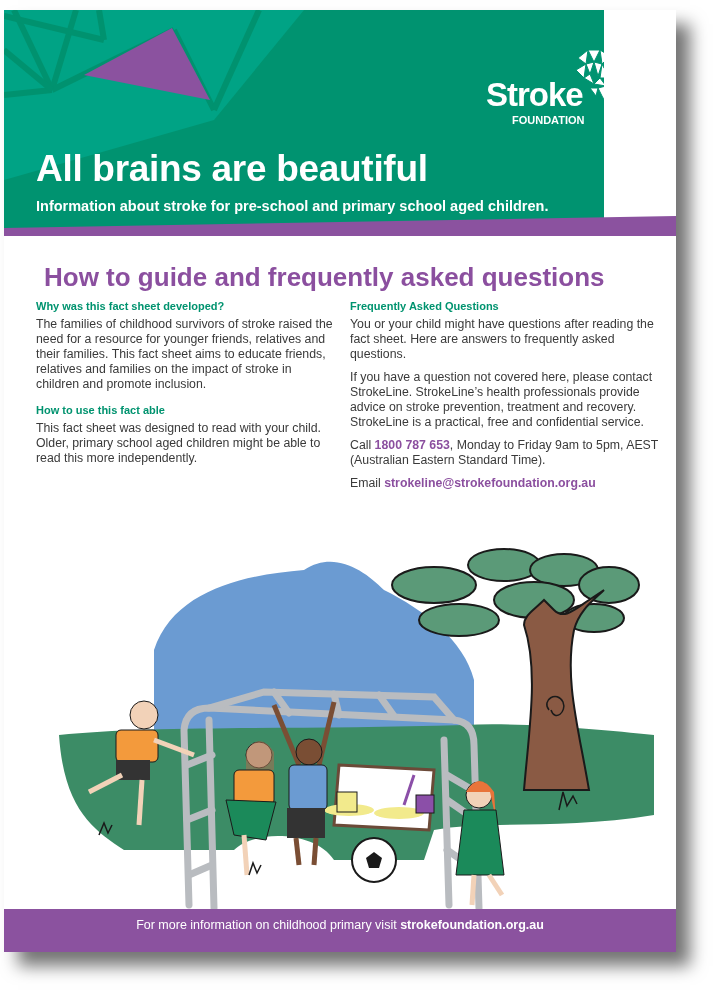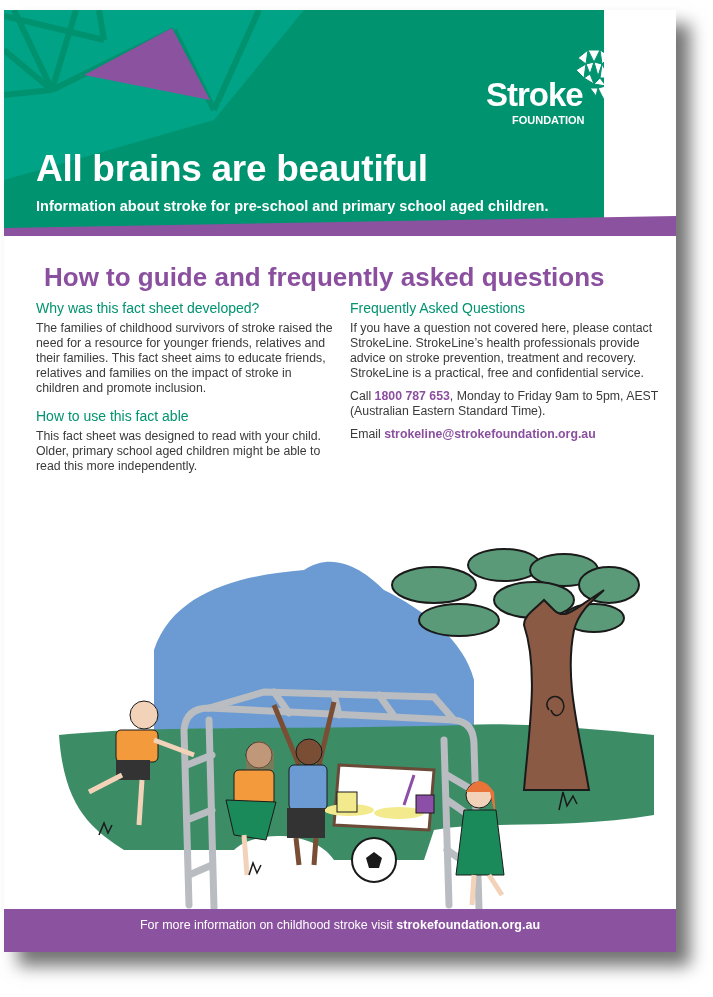--- a/index.html
+++ b/index.html
@@ -38,21 +38,21 @@
   }
   .band { position: absolute; left: 0; top: 204px; }
   .section-title {
     position: absolute; left: 32px; top: 244px; color: #8b4f9f; font-weight: bold;
     font-size: 26px; margin: 8px; white-space: nowrap; text-align: right;
   }
   .col { position: absolute; width: 300px; }
   .col-left { left: 32px; top: 290px; }
   .col-right { left: 346px; top: 290px; width: 310px; }
   .h3 {
-    color: #00936f; font-weight: normal; font-size: 14px; margin: 0 0 5px 0; white-space: nowrap;
+    color: #00936f; font-weight: bold; font-size: 11px; margin: 0 0 5px 0; white-space: nowrap;
   }
   .p {
     color: #3a3a3a; font-size: 12.3px; line-height: 15px; margin: 0 0 8px 0;
   }
   .accent { color: #8b4f9f; font-weight: bold; text-align: right; }
   .mt { margin-top: 12px; }
   .illustration { position: absolute; left: 0; top: 520px; }
   .footer {
     position: absolute; left: 0; top: 899px; width: 672px; height: 43px; background: #8b529f;
     color: #fff; font-size: 12.5px; text-align: center; line-height: 32px;
@@ -115,20 +115,21 @@
 
   <div class="col col-left">
     <h3 class="h3">Why was this fact sheet developed?</h3>
     <p class="p">The families of childhood survivors of stroke raised the need for a resource for younger friends, relatives and their families. This fact sheet aims to educate friends, relatives and families on the impact of stroke in children and promote inclusion.</p>
     <h3 class="h3 mt">How to use this fact able</h3>
     <p class="p">This fact sheet was designed to read with your child. Older, primary school aged children might be able to read this more independently.</p>
   </div>
 
   <div class="col col-right">
     <h3 class="h3">Frequently Asked Questions</h3>
+    <p class="p">You or your child might have questions after reading the fact sheet. Here are answers to frequently asked questions.</p>
     <p class="p">If you have a question not covered here, please contact StrokeLine. StrokeLine’s health professionals provide advice on stroke prevention, treatment and recovery. StrokeLine is a practical, free and confidential service.</p>
     <p class="p"><span>Call </span><span class="accent">1800 787 653</span><span>, Monday to Friday 9am to 5pm, AEST (Australian Eastern Standard Time).</span></p>
     <p class="p"><span>Email </span><span class="accent">strokeline@strokefoundation.org.au</span></p>
   </div>
 
   <svg class="illustration" width="672" height="380" viewBox="0 0 672 380">
 
     <path d="M150,120 C170,60 240,45 300,40 C330,20 360,40 380,60 C420,80 460,110 470,150 L470,200 L150,200 Z" fill="#6b9bd2"></path>
 
     <path d="M55,205 C150,195 300,200 460,195 C520,192 600,200 650,205 L650,285 C560,300 480,290 430,300 L420,330 L330,330 C310,300 250,300 230,320 L120,320 C90,300 60,280 55,205 Z" fill="#3c8c66"></path>
@@ -200,16 +201,16 @@
     <polygon points="370,322 378,328 375,338 365,338 362,328" fill="#1a1a1a"></polygon>
 
     <g stroke="#1a1a1a" stroke-width="1.5" fill="none">
       <path d="M95,305 l5,-12 l4,10 l4,-8"></path>
       <path d="M245,345 l4,-12 l4,10 l4,-8"></path>
       <path d="M555,280 l4,-18 l4,14 l6,-10 l4,8"></path>
     </g>
   </svg>
 
   <div class="footer">
-    <span>For more information on childhood stroke visit </span><b>strokefoundation.org.au</b>
+    <span>For more information on childhood primary visit </span><b>strokefoundation.org.au</b>
   </div>
 
 </div>
 
 </body></html>

